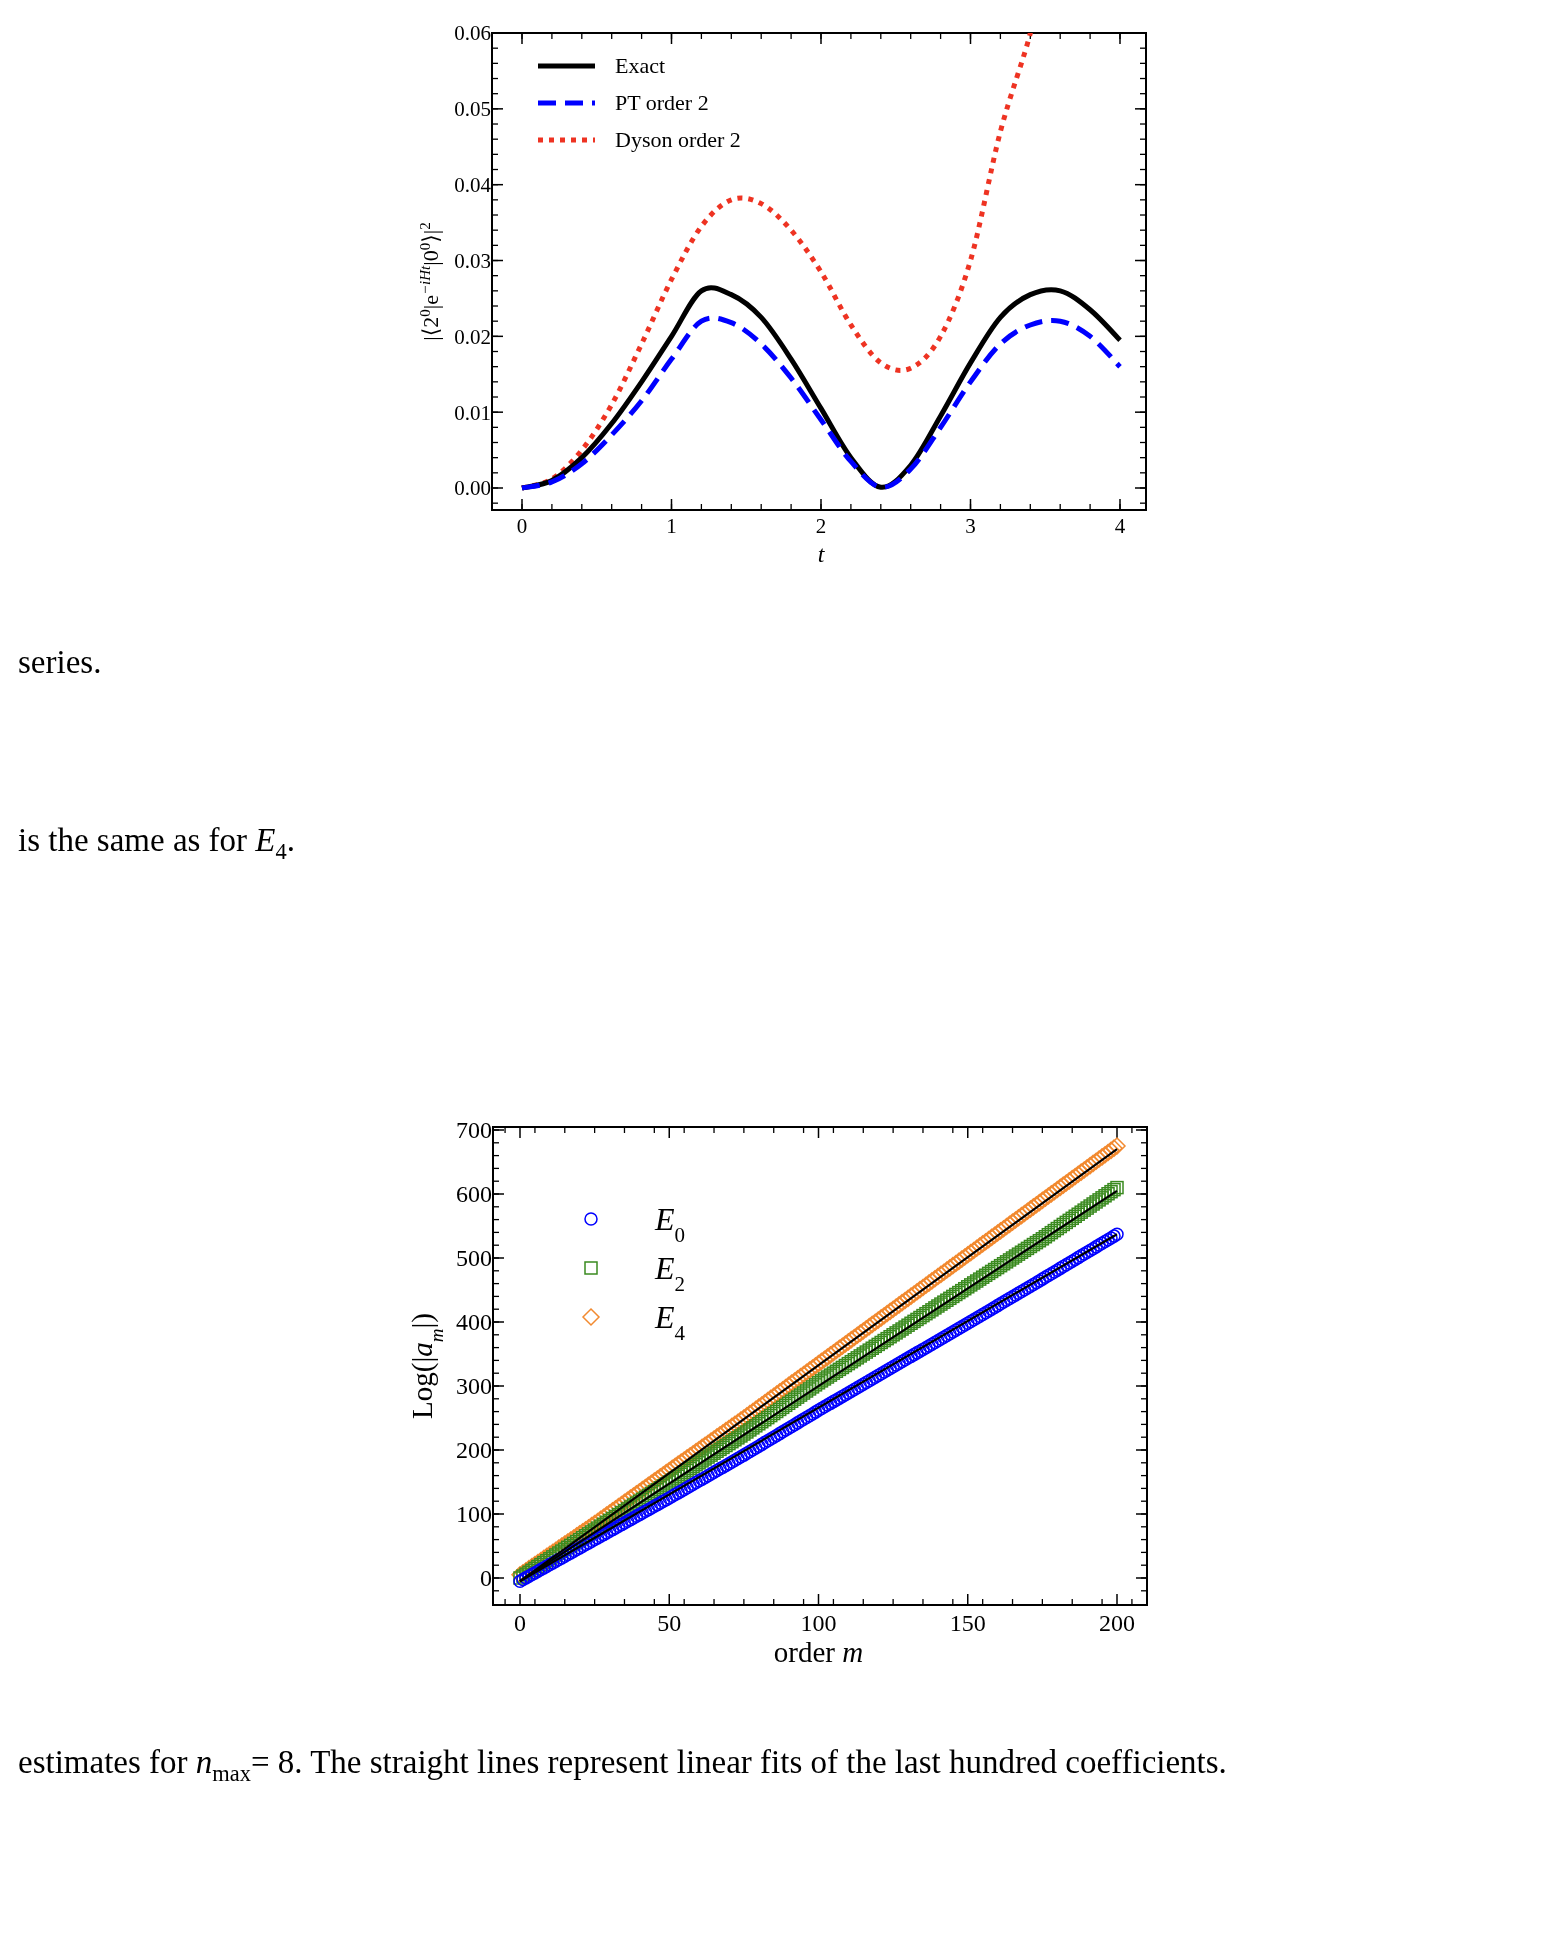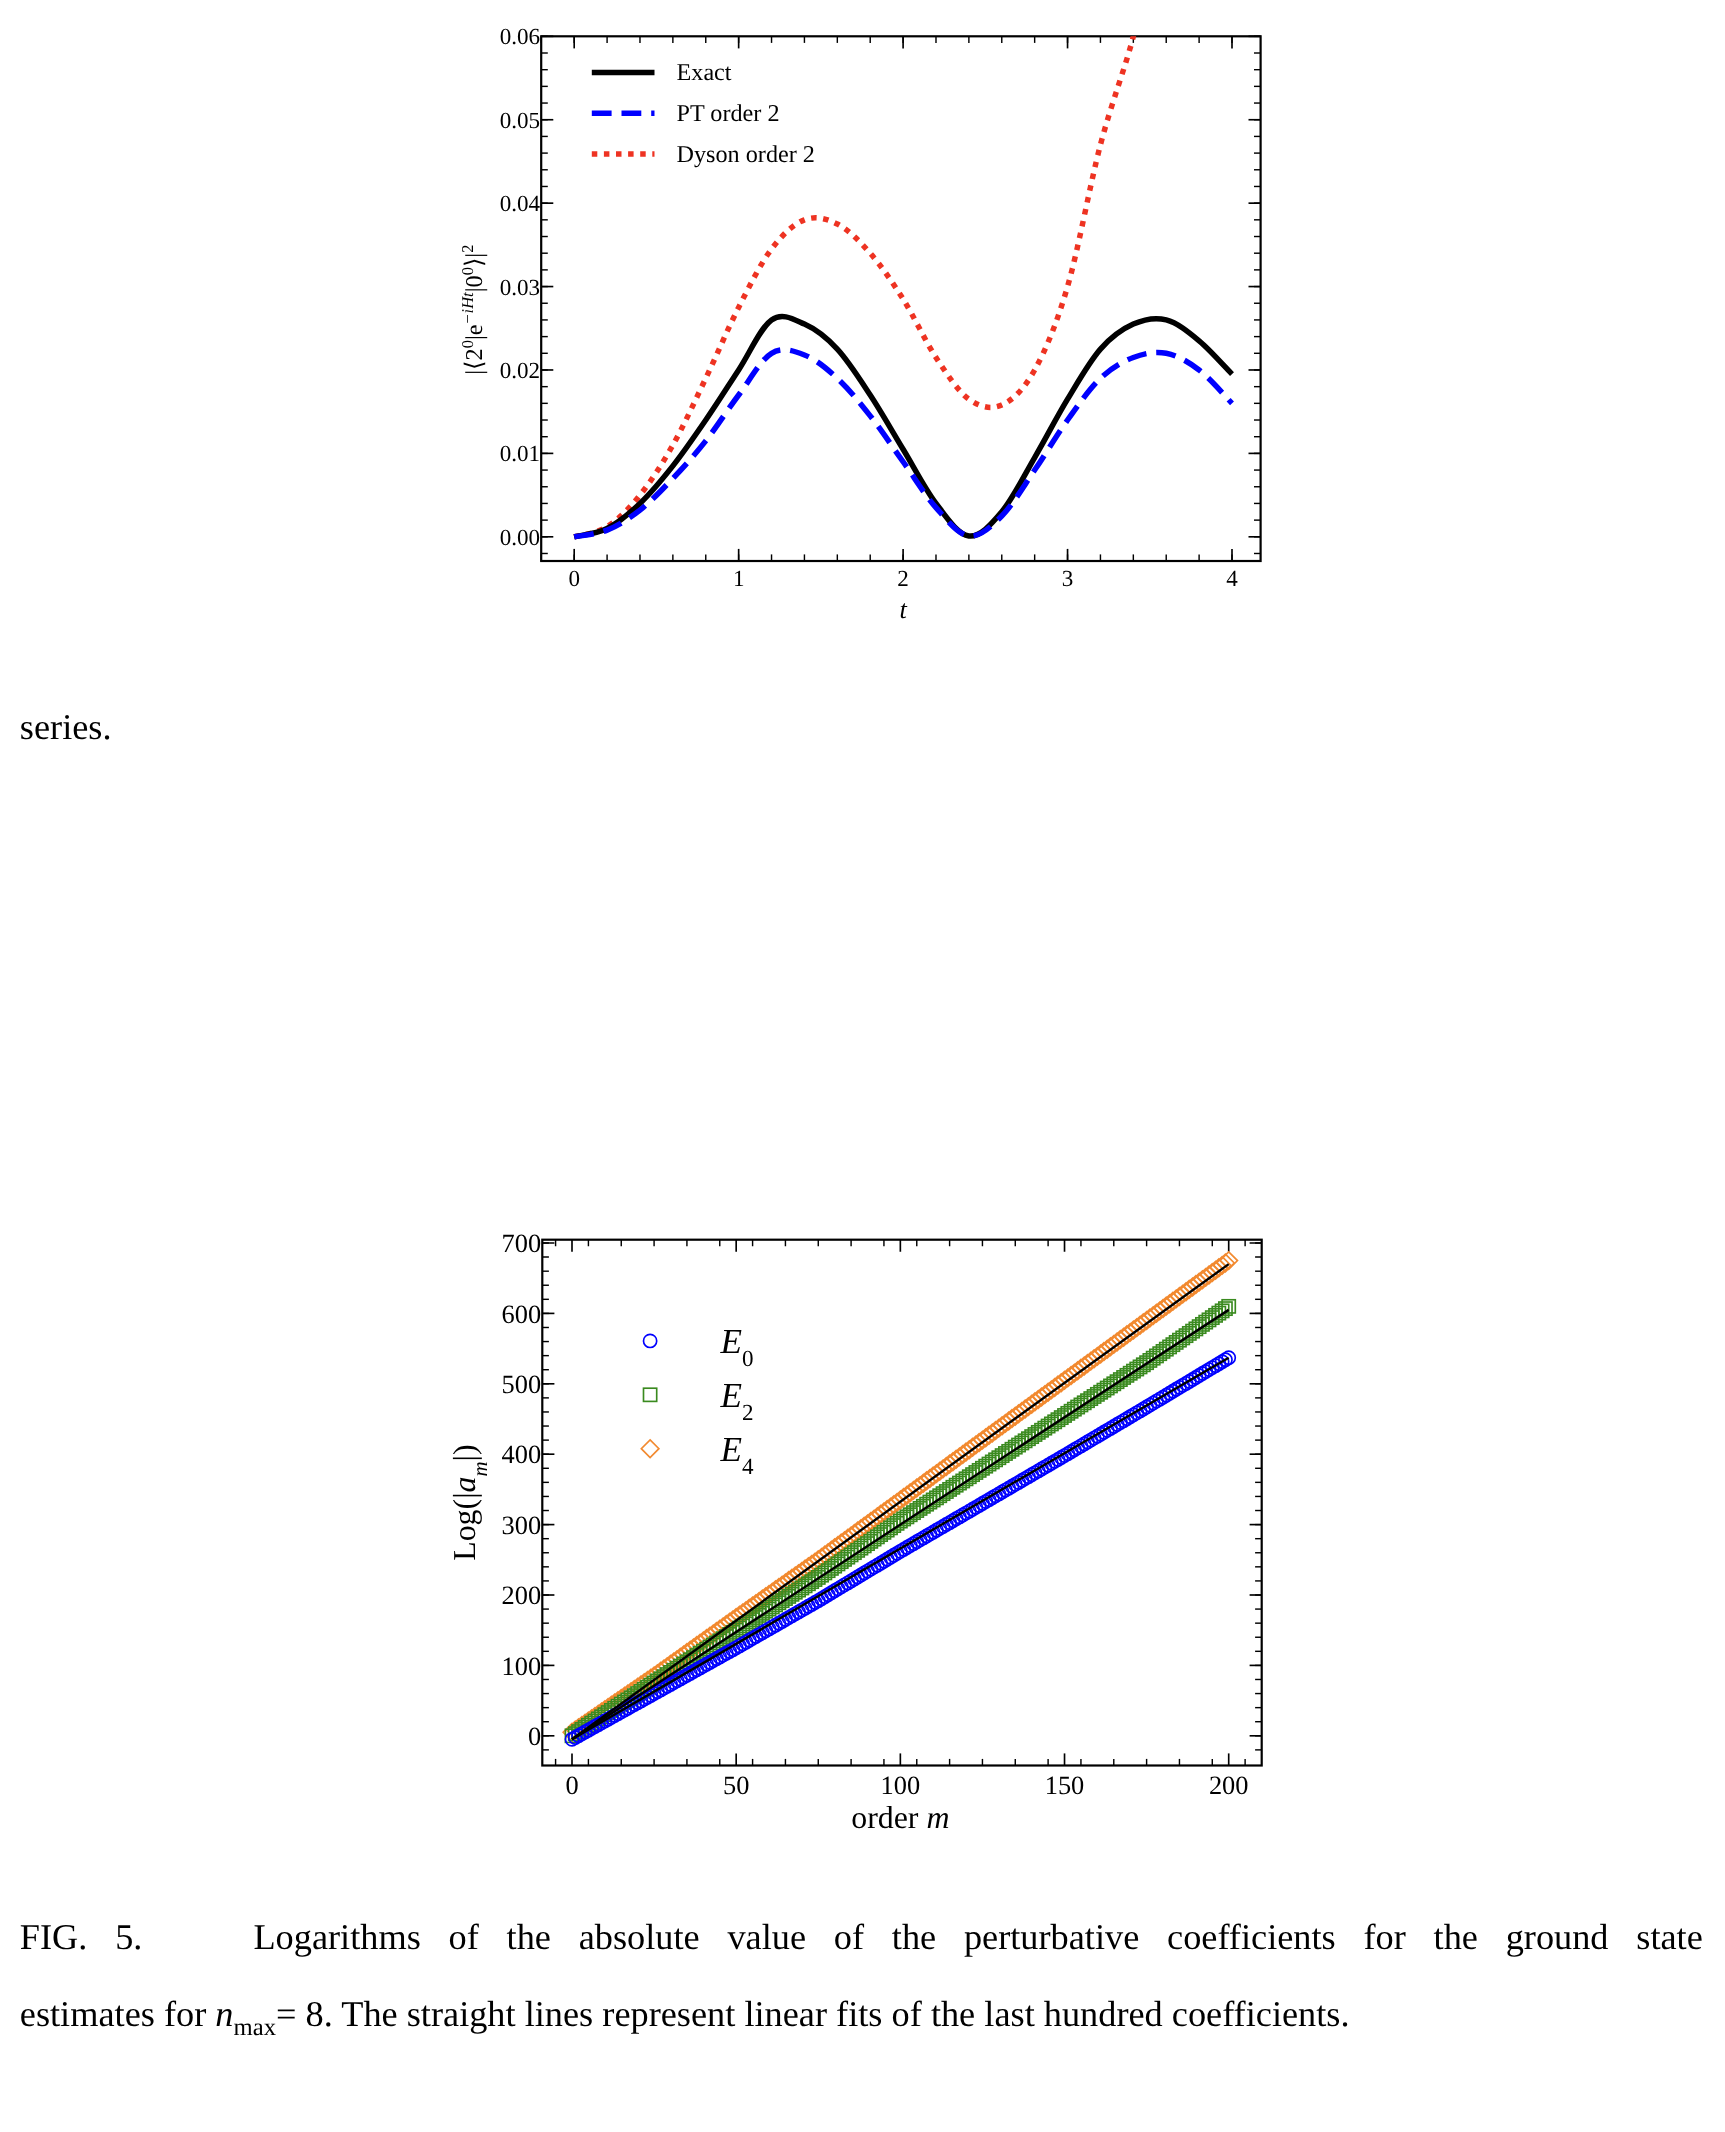--- a/index.html
+++ b/index.html
@@ -184,20 +184,21 @@
       <line x1="538" y1="140" x2="595" y2="140" stroke="#ee3322" stroke-width="5" stroke-dasharray="5 6"></line>
       <text x="615" y="147" font-size="22">Dyson order 2</text>
     </g>
 </svg>
 
 <div class="caption" style="top:627px;">
   <span class="line">series.</span>
 </div>
 
 <div class="para" style="top:806px;line-height:68px;">
+  <span class="line" style="height:68px"><span>is the same as for </span><span class="it">E</span><sub>4</sub><span>.</span></span>
 </div>
 
 <svg class="abs" style="left:0;top:1100px" width="1568" height="600" viewBox="0 1100 1568 600">
   <g id="fig5-axes">
       <rect x="493" y="1127" width="654" height="478" fill="none" stroke="#000" stroke-width="2"></rect>
       <line x1="505.075" y1="1605" x2="505.075" y2="1599" stroke="#000" stroke-width="1.3"></line>
       <line x1="505.075" y1="1127" x2="505.075" y2="1133" stroke="#000" stroke-width="1.3"></line>
       <line x1="534.925" y1="1605" x2="534.925" y2="1599" stroke="#000" stroke-width="1.3"></line>
       <line x1="534.925" y1="1127" x2="534.925" y2="1133" stroke="#000" stroke-width="1.3"></line>
       <line x1="564.775" y1="1605" x2="564.775" y2="1599" stroke="#000" stroke-width="1.3"></line>
@@ -974,15 +975,14 @@
       <circle cx="591" cy="1219" r="6" fill="none" stroke="#0000ff" stroke-width="1.5"></circle>
       <text x="655" y="1230" font-size="32" font-style="italic"><tspan>E</tspan><tspan baseline-shift="sub" font-size="21" font-style="normal">0</tspan></text>
       <rect x="585" y="1262" width="12" height="12" fill="none" stroke="#3a8a1f" stroke-width="1.5"></rect>
       <text x="655" y="1279" font-size="32" font-style="italic"><tspan>E</tspan><tspan baseline-shift="sub" font-size="21" font-style="normal">2</tspan></text>
       <path d="M591,1309 L599,1317 L591,1325 L583,1317 Z" fill="none" stroke="#f28a30" stroke-width="1.5"></path>
       <text x="655" y="1328" font-size="32" font-style="italic"><tspan>E</tspan><tspan baseline-shift="sub" font-size="21" font-style="normal">4</tspan></text>
     </g>
 </svg>
 
 <div class="caption" style="top:1727px;">
-  <span class="line justify"><span>FIG. 5.</span>&nbsp;&nbsp;&nbsp;&nbsp;<span>Logarithms of the absolute value of the perturbative coefficients for the ground state</span></span>
   <span class="line"><span>estimates for </span><span class="it">n</span><sub>max</sub><span>= 8. The straight lines represent linear fits of the last hundred coefficients.</span></span>
 </div>
 
 </body></html>

